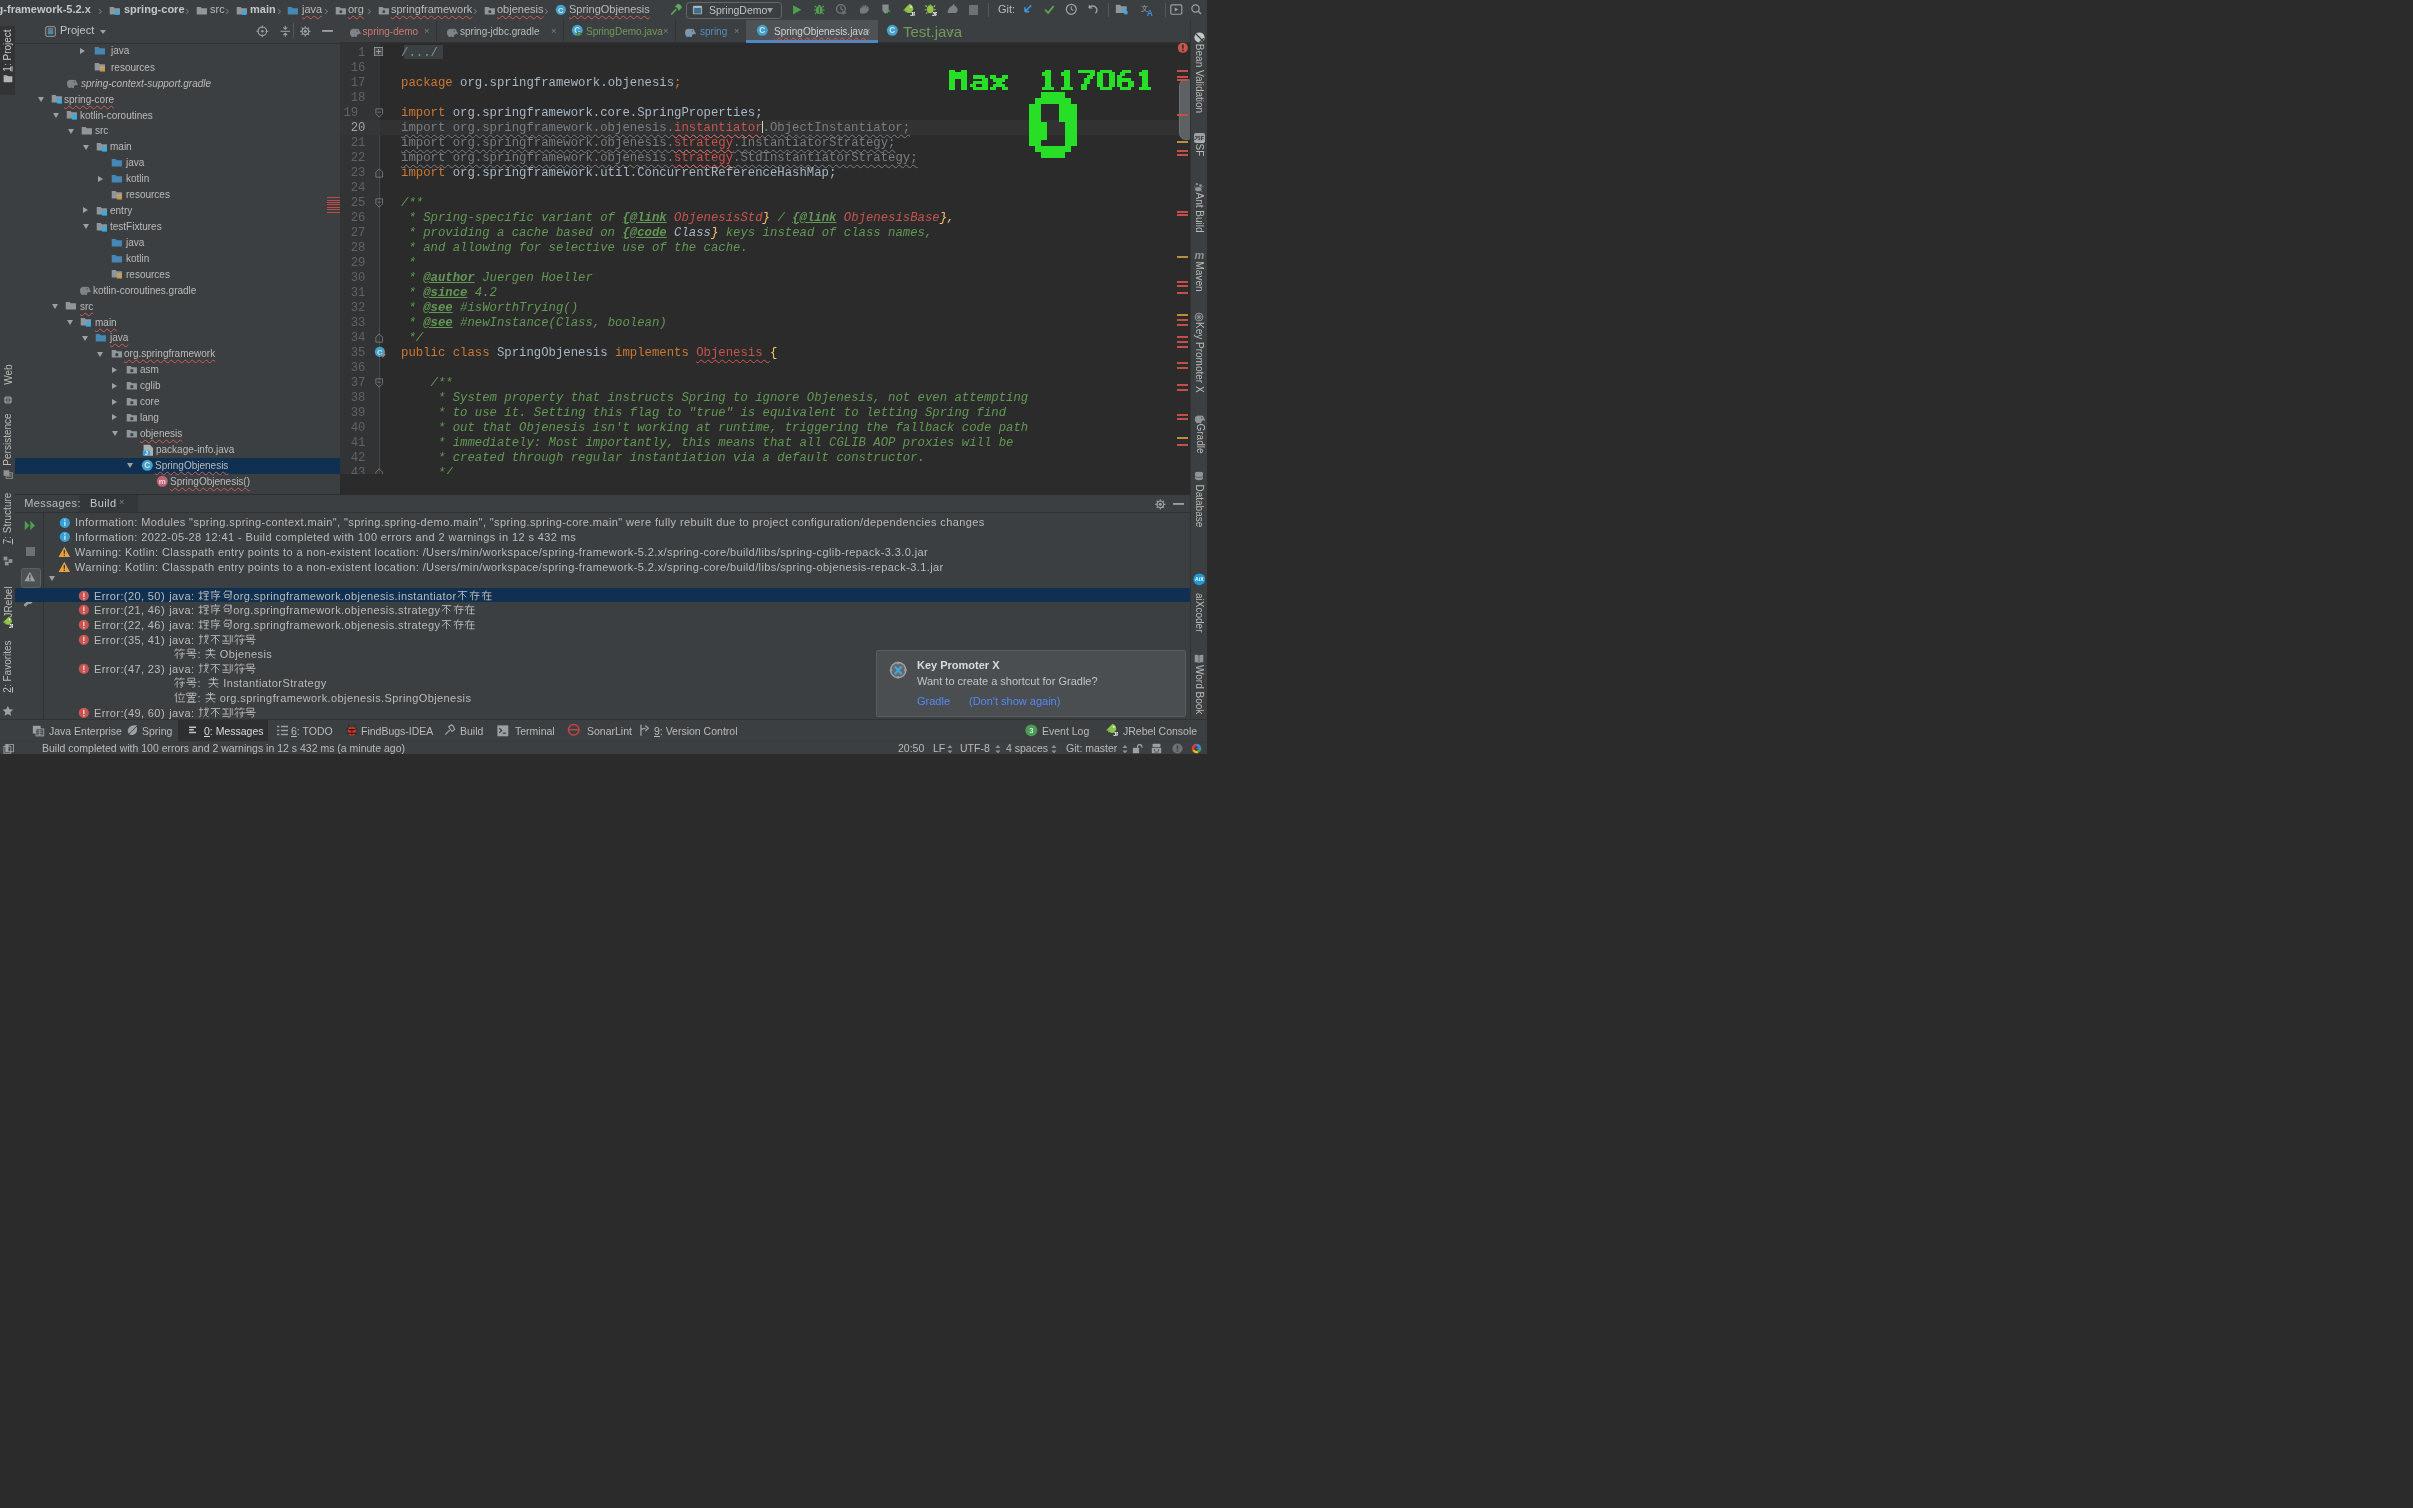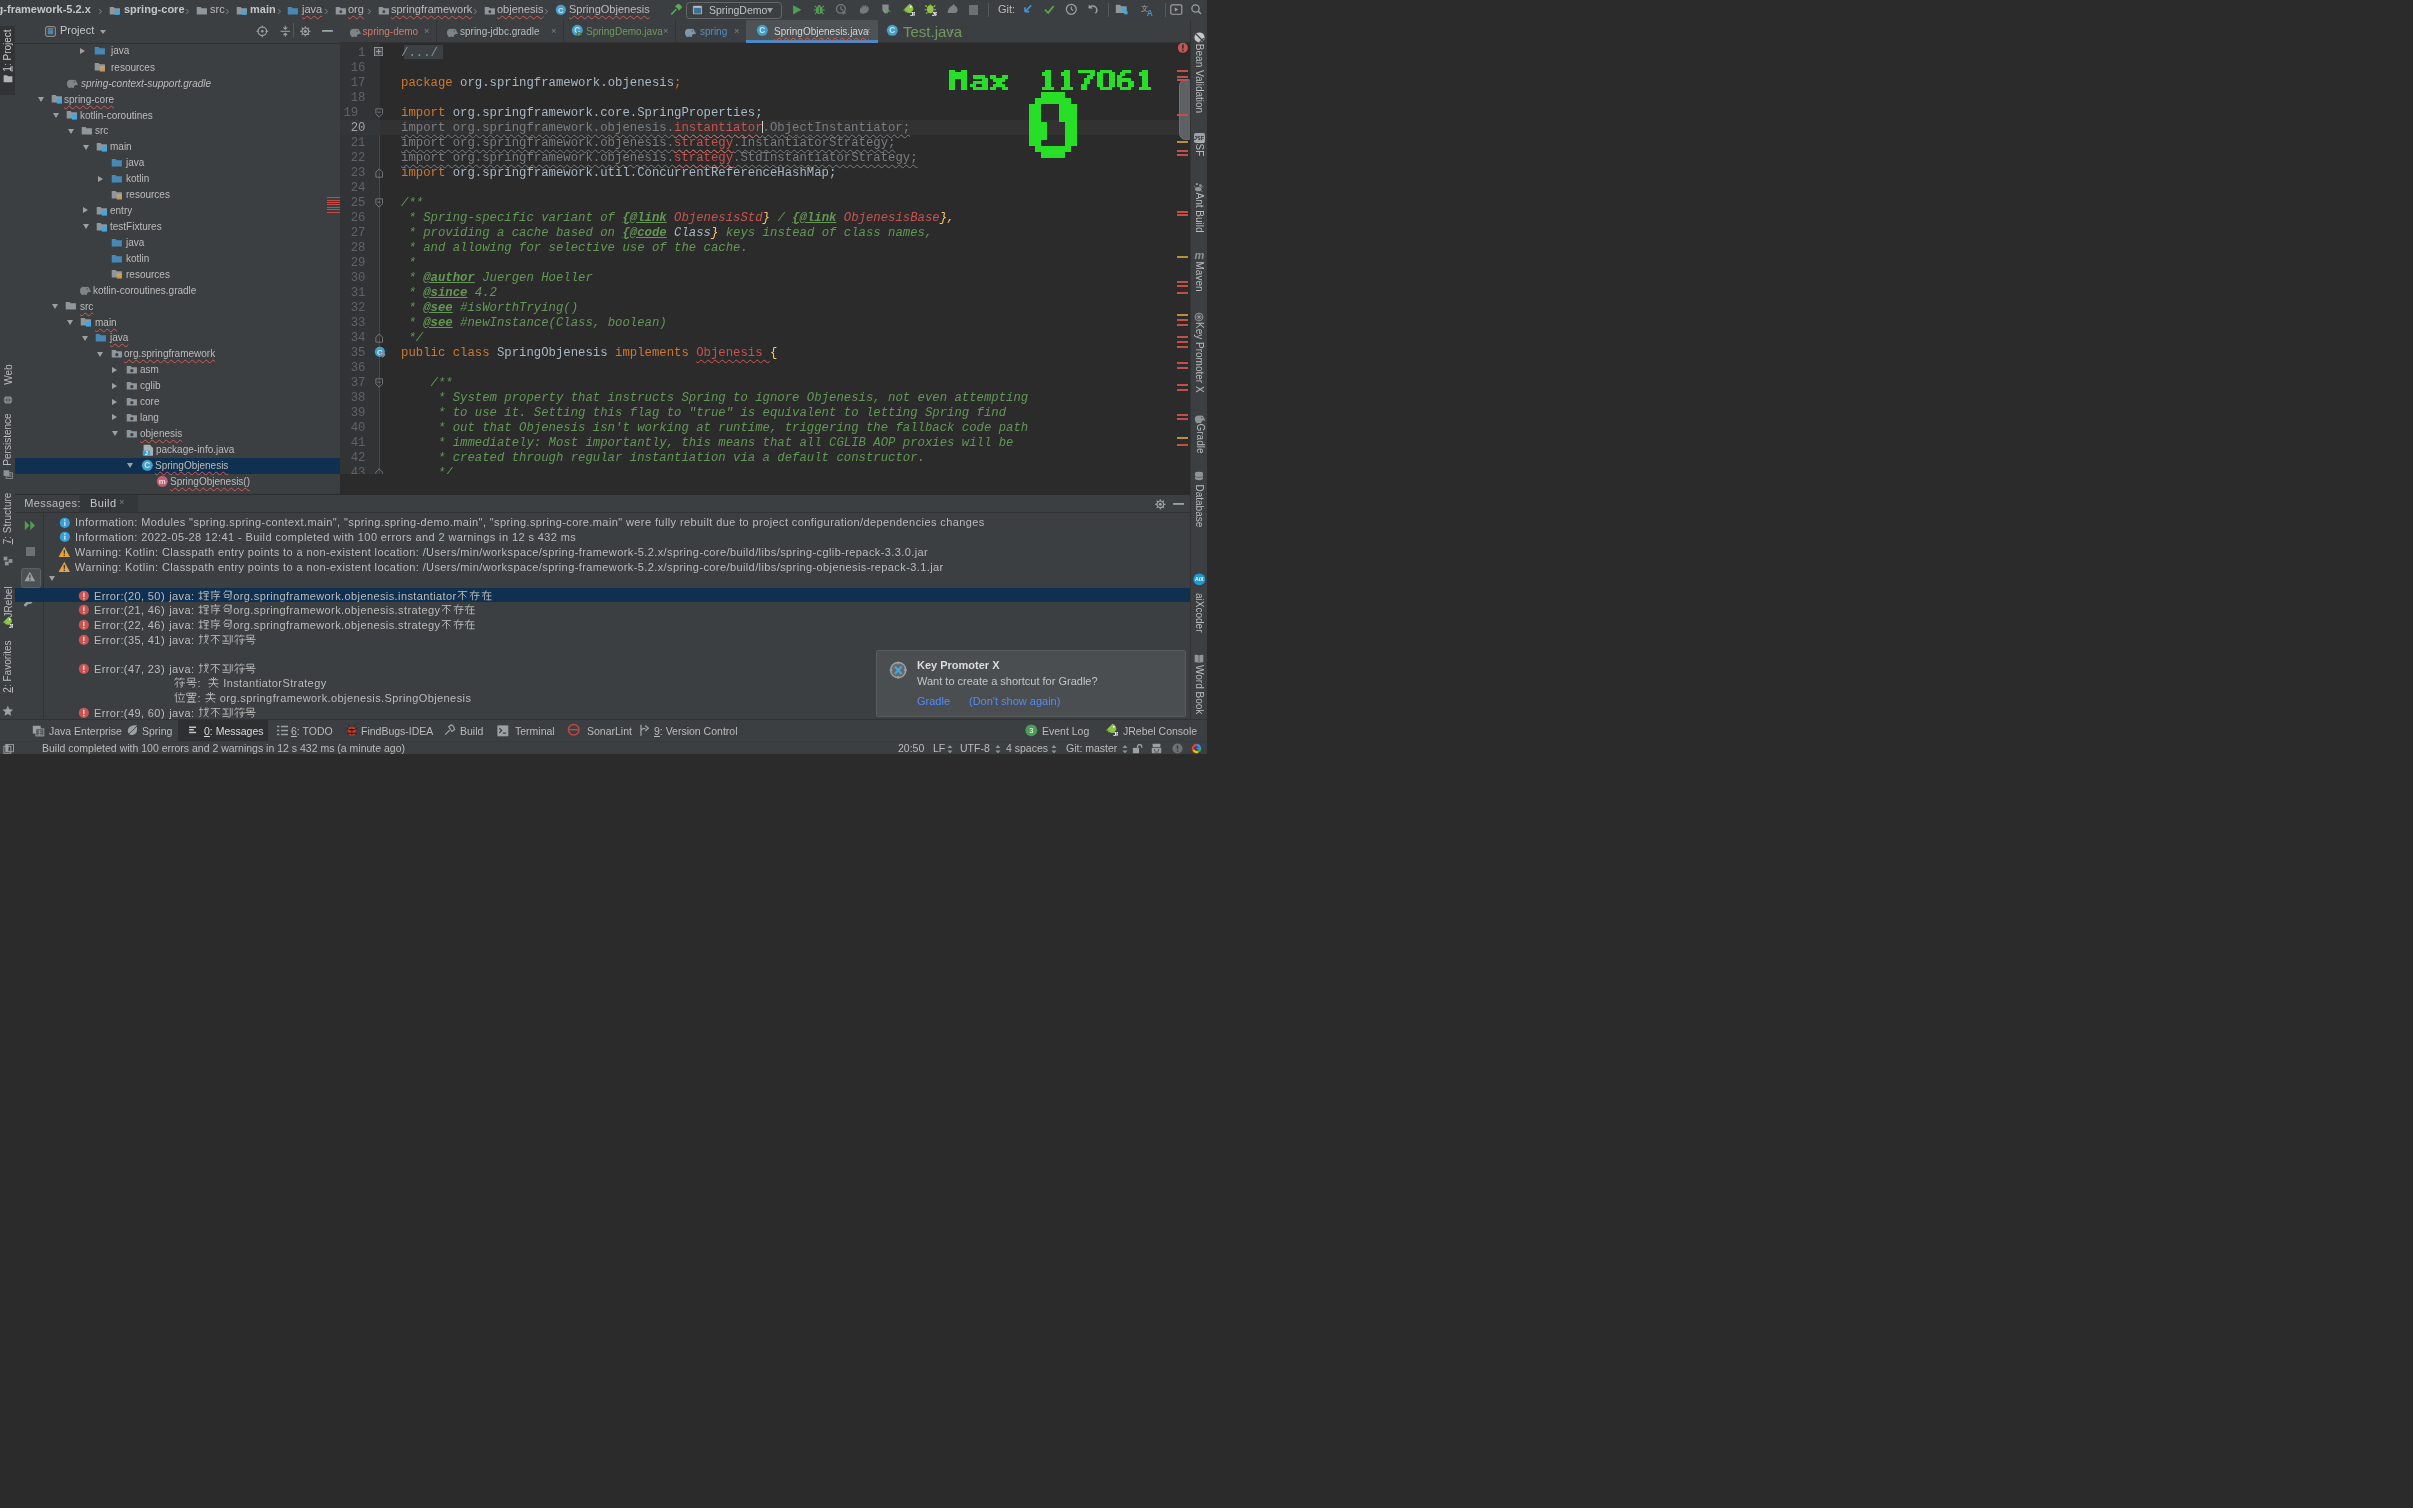--- a/index.html
+++ b/index.html
@@ -822,20 +822,27 @@
               <use href="#cj-zhao" stroke="#bbbbbb" stroke-width="1.1"></use>
             </svg><svg class="cj" viewBox="0 0 14 14">
               <use href="#cj-bu" stroke="#bbbbbb" stroke-width="1.1"></use>
             </svg><svg class="cj" viewBox="0 0 14 14">
               <use href="#cj-dao" stroke="#bbbbbb" stroke-width="1.1"></use>
             </svg><svg class="cj" viewBox="0 0 14 14">
               <use href="#cj-fu" stroke="#bbbbbb" stroke-width="1.1"></use>
             </svg><svg class="cj" viewBox="0 0 14 14">
               <use href="#cj-hao" stroke="#bbbbbb" stroke-width="1.1"></use>
             </svg></span></div>
+      <div class="row" style="left:0;top:133px;width:1175px;"><span style="margin-left:159px"><svg class="cj" viewBox="0 0 14 14">
+              <use href="#cj-fu" stroke="#bbbbbb" stroke-width="1.1"></use>
+            </svg><svg class="cj" viewBox="0 0 14 14">
+              <use href="#cj-hao" stroke="#bbbbbb" stroke-width="1.1"></use>
+            </svg>: <svg class="cj" viewBox="0 0 14 14">
+              <use href="#cj-lei" stroke="#bbbbbb" stroke-width="1.1"></use>
+            </svg> Objenesis</span></div>
       <div class="row" style="left:0;top:148px;width:1175px;"><span style="margin-left:63px"><svg class="cj" style="width:11.7px;height:11.7px;vertical-align:-2.1px;" viewBox="0 0 16 16">
               <circle cx="8" cy="8" r="7" fill="#c75450"></circle>
               <rect x="7.1" y="3.6" width="1.8" height="6" fill="#efd8d7"></rect>
               <rect x="7.1" y="10.8" width="1.8" height="2" fill="#efd8d7"></rect>
             </svg></span> <span>Error:(47, 23)</span><span style="display:inline-block;width:4.2px;"></span><span>java: <svg class="cj" viewBox="0 0 14 14">
               <use href="#cj-zhao" stroke="#bbbbbb" stroke-width="1.1"></use>
             </svg><svg class="cj" viewBox="0 0 14 14">
               <use href="#cj-bu" stroke="#bbbbbb" stroke-width="1.1"></use>
             </svg><svg class="cj" viewBox="0 0 14 14">
               <use href="#cj-dao" stroke="#bbbbbb" stroke-width="1.1"></use>

